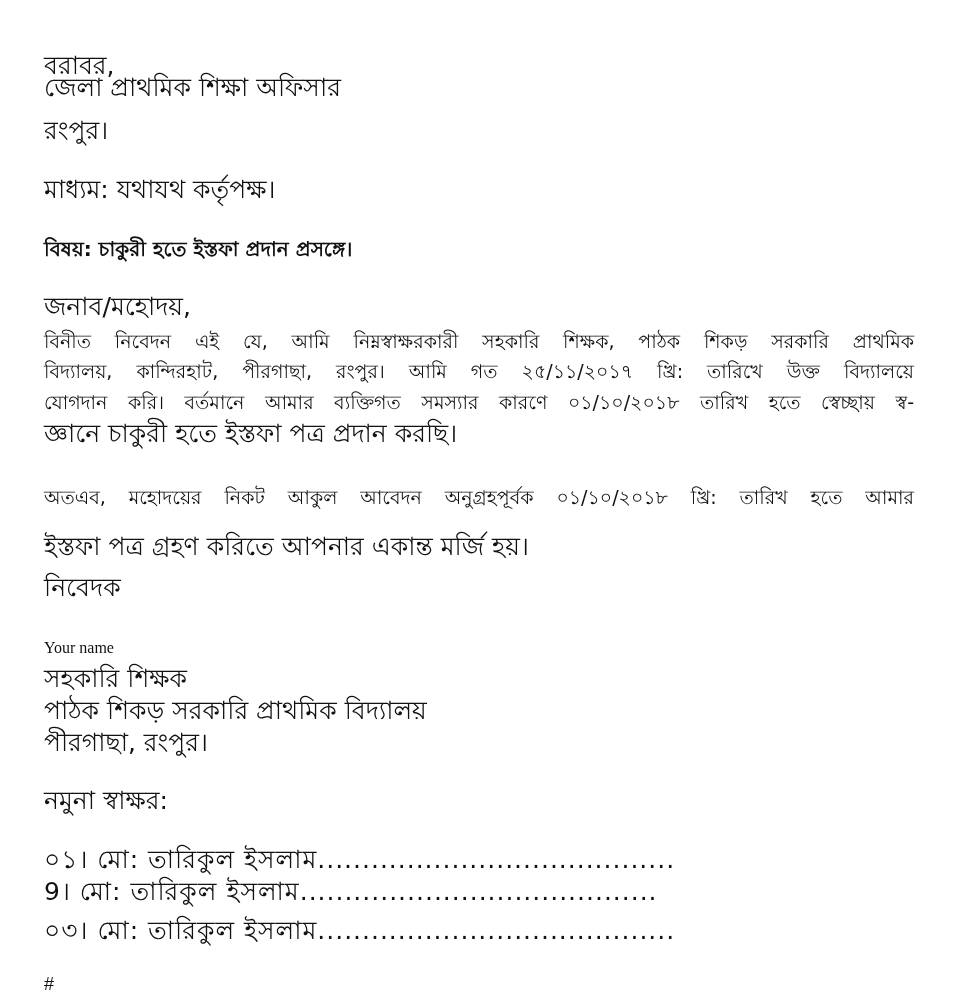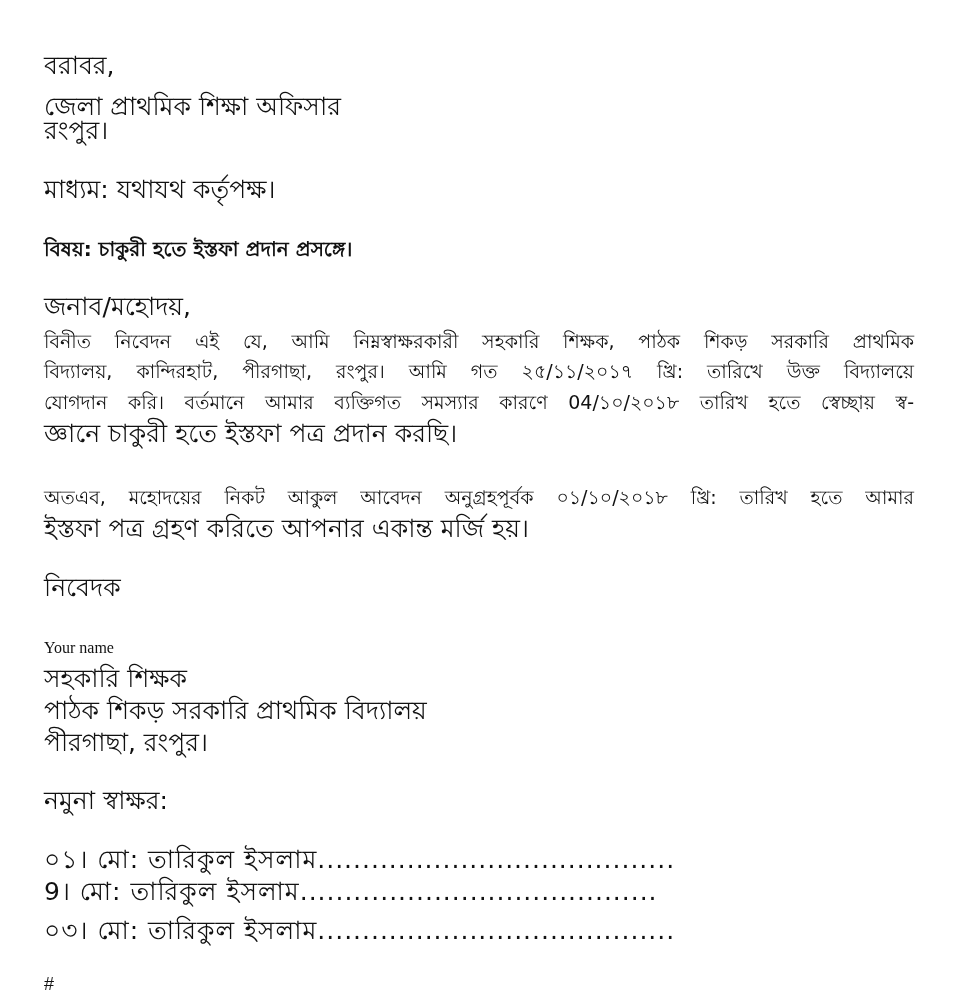--- a/index.html
+++ b/index.html
@@ -11,36 +11,36 @@
     .bold { font-weight:bold; font-size:20px; }
     .latin { font-family:"Liberation Serif", serif; font-size:16px; }
     .dots { letter-spacing:1px; }
     .hash { font-family:"Liberation Sans", sans-serif; font-size:18px; }
   </style>
 </head>
 <body>
 
 <div>
   <div class="line" style="top:52px">বরাবর,</div>
-  <div class="line" style="top:93px">জেলা প্রাথমিক শিক্ষা অফিসার</div>
+  <div class="line" style="top:74px">জেলা প্রাথমিক শিক্ষা অফিসার</div>
   <div class="line" style="top:117px">রংপুর।</div>
 
   <div class="line" style="top:176px">মাধ্যম: যথাযথ কর্তৃপক্ষ।</div>
 
   <div class="line bold" style="top:235px">বিষয়: চাকুরী হতে ইস্তফা প্রদান প্রসঙ্গে।</div>
 
   <div class="line" style="top:293px">জনাব/মহোদয়,</div>
 
   <div class="just" style="top:326px">বিনীত নিবেদন এই যে, আমি নিম্নস্বাক্ষরকারী সহকারি শিক্ষক, পাঠক শিকড় সরকারি প্রাথমিক</div>
   <div class="just" style="top:356px">বিদ্যালয়, কান্দিরহাট, পীরগাছা, রংপুর। আমি গত ২৫/১১/২০১৭ খ্রি: তারিখে উক্ত বিদ্যালয়ে</div>
-  <div class="just" style="top:387px">যোগদান করি। বর্তমানে আমার ব্যক্তিগত সমস্যার কারণে 04/১০/২০১৮ তারিখ হতে স্বেচ্ছায় স্ব-</div>
+  <div class="just" style="top:387px">যোগদান করি। বর্তমানে আমার ব্যক্তিগত সমস্যার কারণে ০১/১০/২০১৮ তারিখ হতে স্বেচ্ছায় স্ব-</div>
   <div class="line" style="top:420px">জ্ঞানে চাকুরী হতে ইস্তফা পত্র প্রদান করছি।</div>
 
   <div class="just" style="top:482px">অতএব, মহোদয়ের নিকট আকুল আবেদন অনুগ্রহপূর্বক ০১/১০/২০১৮ খ্রি: তারিখ হতে আমার</div>
-  <div class="line" style="top:515px">ইস্তফা পত্র গ্রহণ করিতে আপনার একান্ত মর্জি হয়।</div>
+  <div class="line" style="top:533px">ইস্তফা পত্র গ্রহণ করিতে আপনার একান্ত মর্জি হয়।</div>
 
   <div class="line" style="top:574px">নিবেদক</div>
 
   <div class="line latin" style="top:634px">Your name</div>
   <div class="line" style="top:665px">সহকারি শিক্ষক</div>
   <div class="line" style="top:697px">পাঠক শিকড় সরকারি প্রাথমিক বিদ্যালয়</div>
   <div class="line" style="top:729px">পীরগাছা, রংপুর।</div>
 
   <div class="line" style="top:787px">নমুনা স্বাক্ষর:</div>
   <div class="line dots" style="top:846px">০১। মো: তারিকুল ইসলাম........................................</div>

